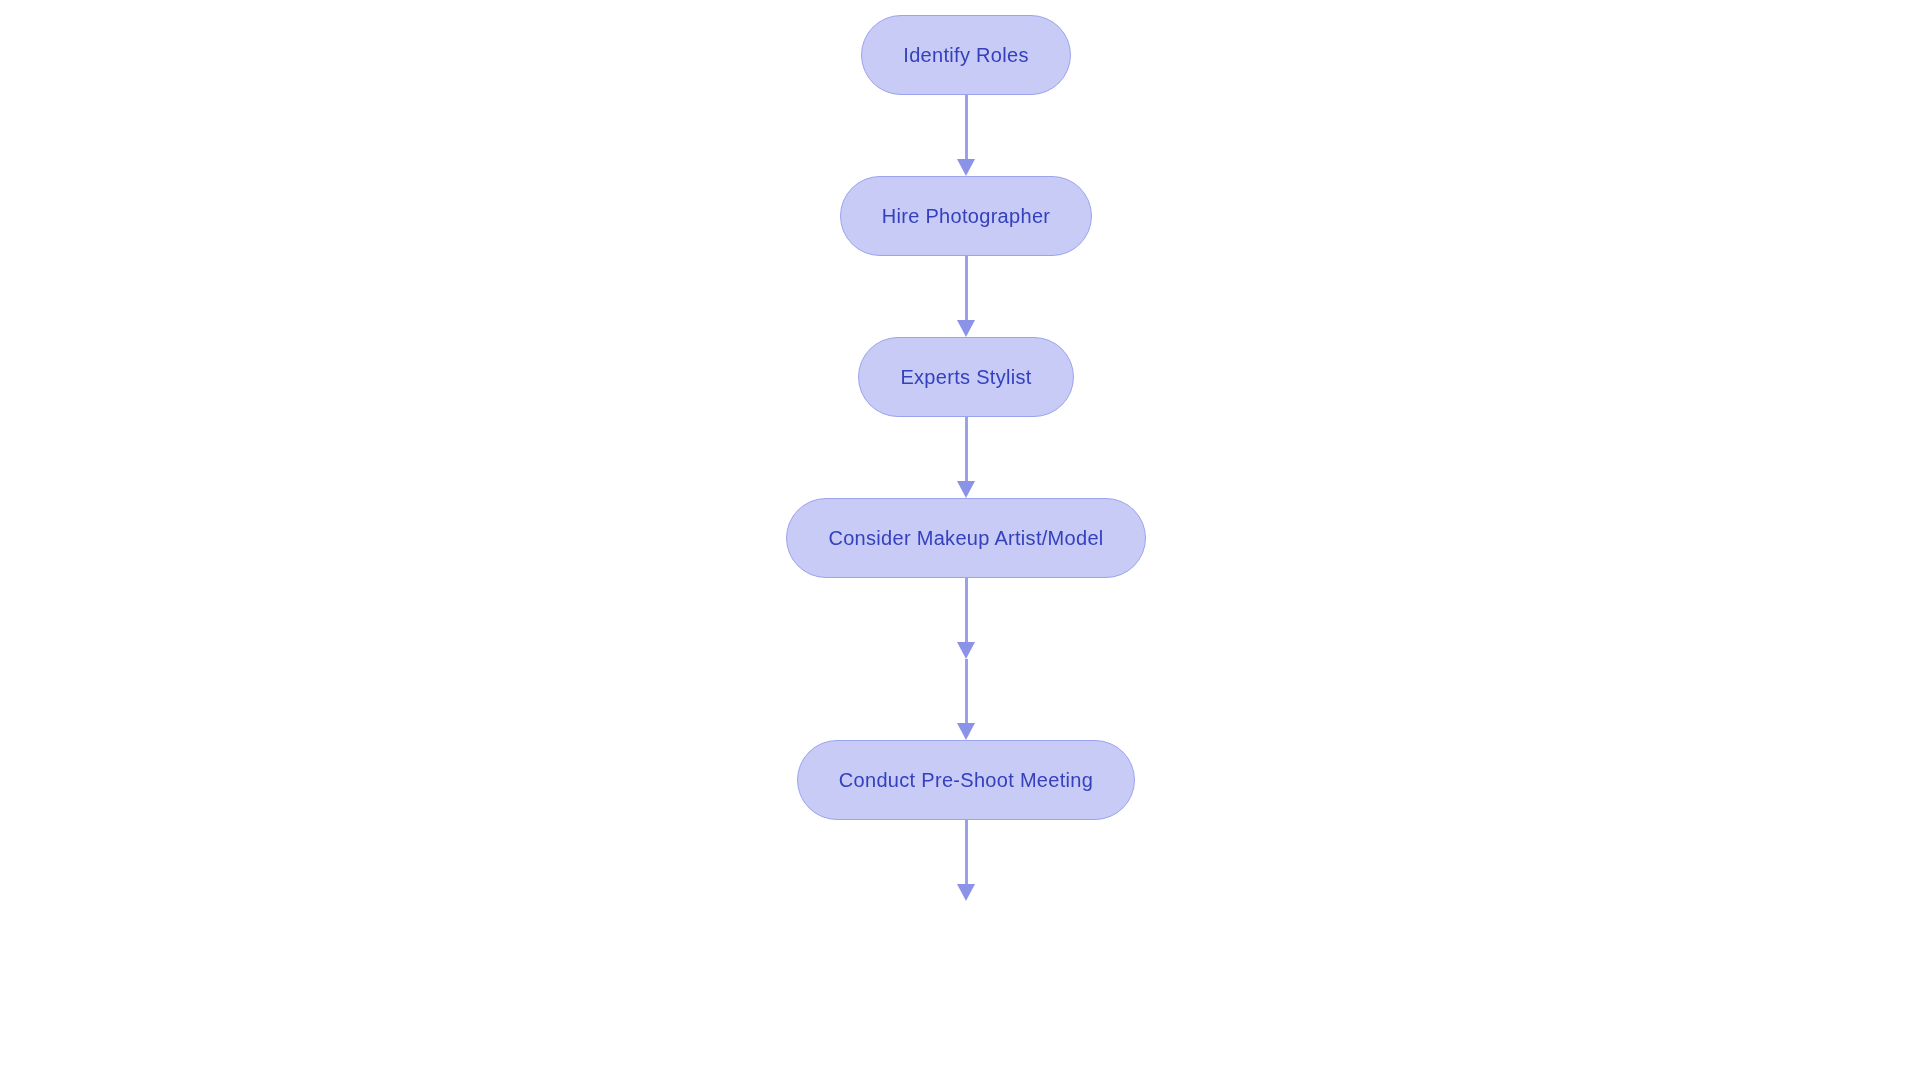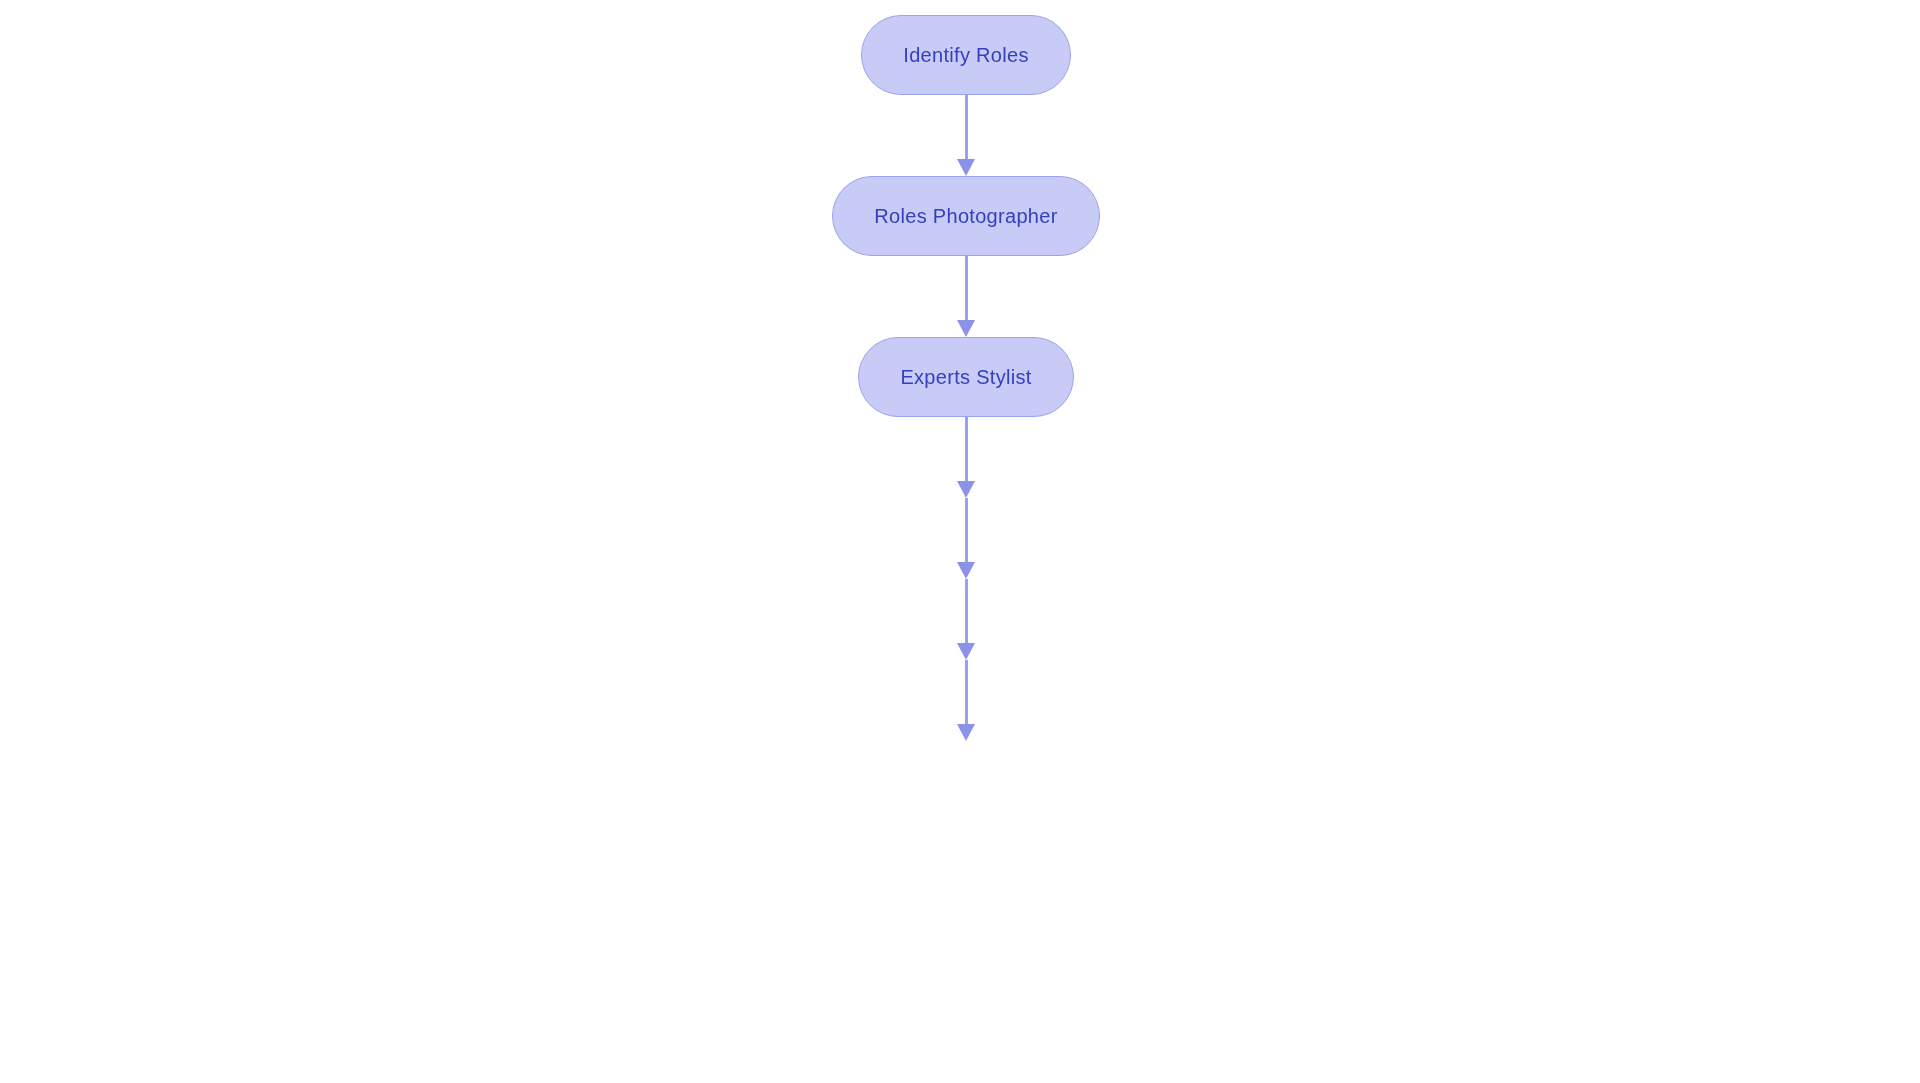--- a/index.html
+++ b/index.html
@@ -68,49 +68,55 @@
     <div class="node">
       <span class="node-label">Identify Roles</span>
     </div>
 
     <div class="connector">
       <div class="connector-line"></div>
       <div class="connector-head"></div>
     </div>
 
     <div class="node">
-      <span class="node-label">Roles Photographer</span>
+      <span class="node-label">Hire Photographer</span>
     </div>
 
     <div class="connector">
       <div class="connector-line"></div>
       <div class="connector-head"></div>
     </div>
 
     <div class="node">
       <span class="node-label">Experts Stylist</span>
     </div>
 
     <div class="connector">
       <div class="connector-line"></div>
       <div class="connector-head"></div>
     </div>
 
+    <div class="node">
+      <span class="node-label">Consider Makeup Artist/Model</span>
+    </div>
 
     <div class="connector">
       <div class="connector-line"></div>
       <div class="connector-head"></div>
     </div>
 
 
     <div class="connector">
       <div class="connector-line"></div>
       <div class="connector-head"></div>
     </div>
 
+    <div class="node">
+      <span class="node-label">Conduct Pre-Shoot Meeting</span>
+    </div>
 
     <div class="connector">
       <div class="connector-line"></div>
       <div class="connector-head"></div>
     </div>
 
 
   </div>
 </div>
 

